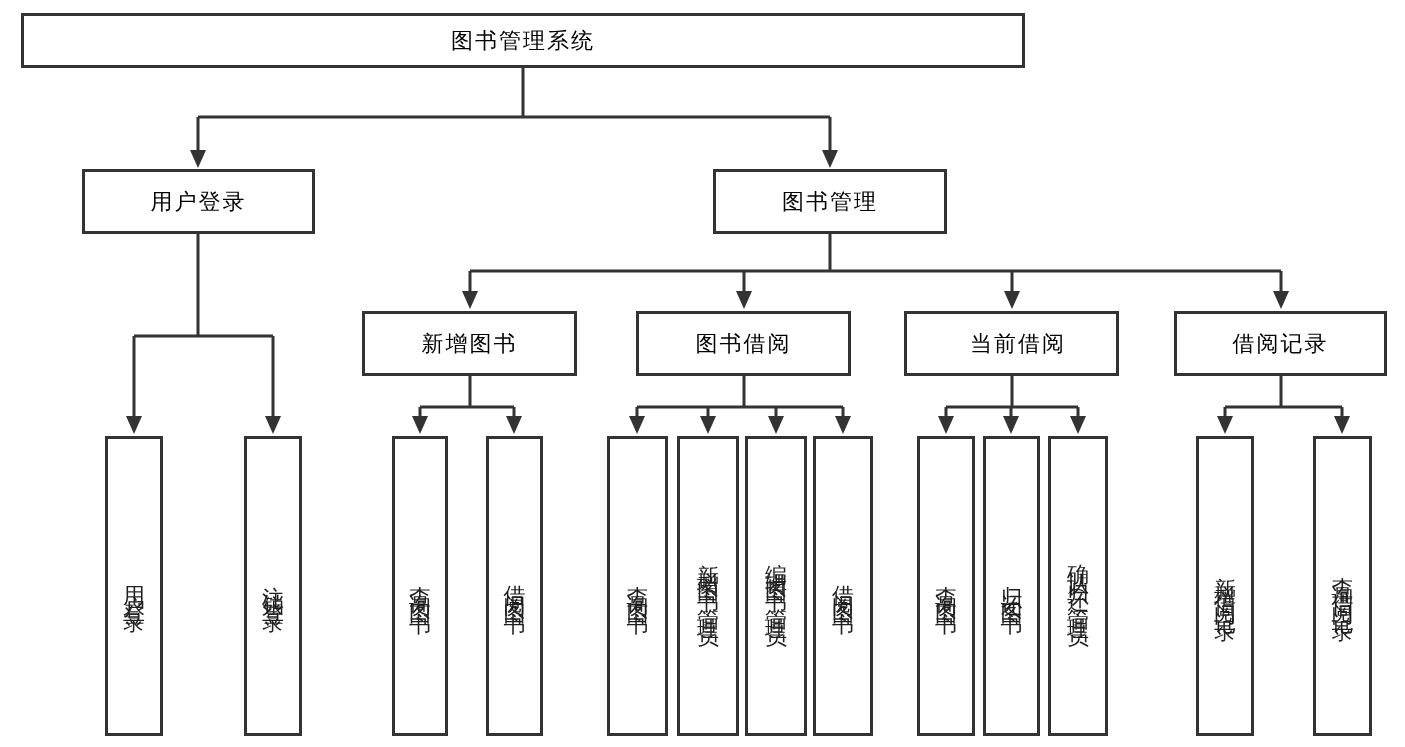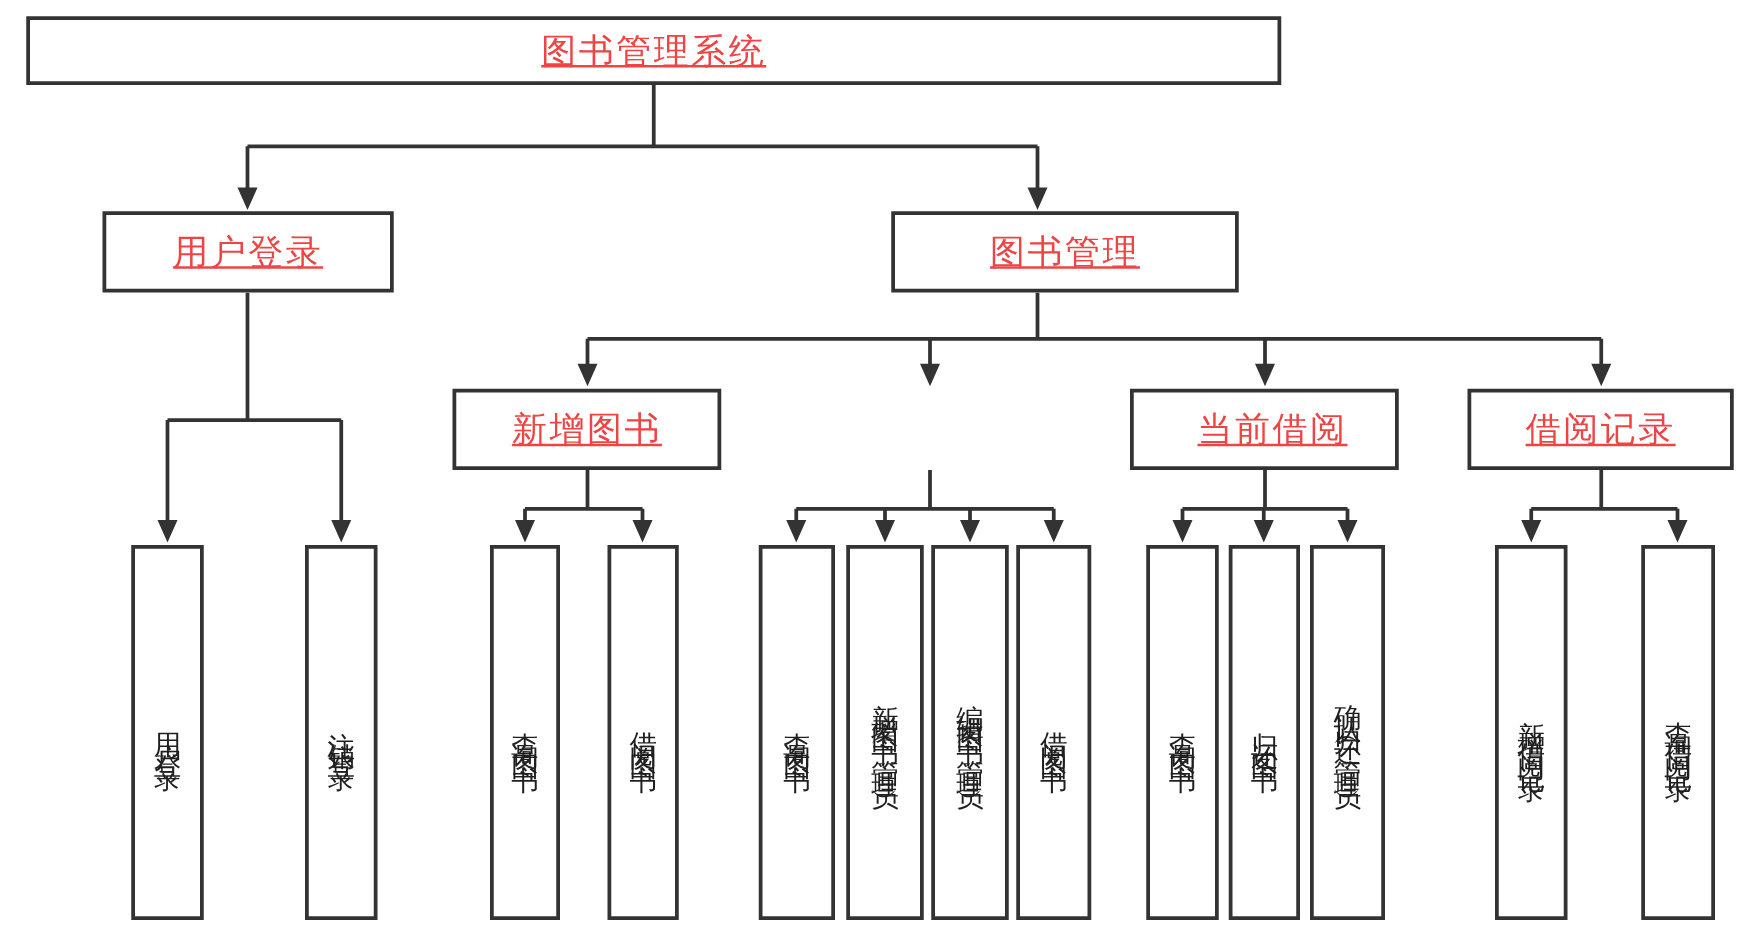--- a/index.html
+++ b/index.html
@@ -15,25 +15,24 @@
   .hbox {
     position: absolute;
     box-sizing: border-box;
     border: 3px solid #333333;
     background: #ffffff;
     display: flex;
     align-items: center;
     justify-content: center;
   }
   .hbox .label {
-    font-size: 28px;
+    font-size: 22px;
     letter-spacing: 2px;
     white-space: nowrap;
-    color: #ef4444;
-    text-decoration: underline;
+    color: #000000;
   }
   .vbox {
     position: absolute;
     box-sizing: border-box;
     border: 3px solid #333333;
     background: #ffffff;
     display: flex;
     align-items: center;
     justify-content: center;
   }
@@ -88,26 +87,29 @@
              M1217,416 L1233,416 L1225,434 Z  M1334,416 L1350,416 L1342,434 Z"></path>
   </svg>
 
   <div class="hbox" style="left:21px; top:13px; width:1004px; height:55px;">
     <span class="label">图书管理系统</span>
   </div>
 
   <div class="hbox" style="left:82px; top:169px; width:233px; height:65px;">
     <span class="label">用户登录</span>
   </div>
-  <div class="hbox" style="left:713px; top:169px; width:278px; height:65px;justify-content:center;">
+  <div class="hbox" style="left:713px; top:169px; width:234px; height:65px;justify-content:center;">
     <span class="label">图书管理</span>
   </div>
 
   <div class="hbox" style="left:362px; top:311px; width:215px; height:65px;">
     <span class="label">新增图书</span>
+  </div>
+  <div class="hbox" style="left:636px; top:311px; width:215px; height:65px;">
+    <span class="label">图书借阅</span>
   </div>
   <div class="hbox" style="left:904px; top:311px; width:215px; height:65px;padding-left:13px;">
     <span class="label">当前借阅</span>
   </div>
   <div class="hbox" style="left:1174px; top:311px; width:213px; height:65px;">
     <span class="label">借阅记录</span>
   </div>
 
   <div class="vbox" style="left:105px; top:436px; width:58px; height:300px;">
     <span class="label">用户登录</span>

